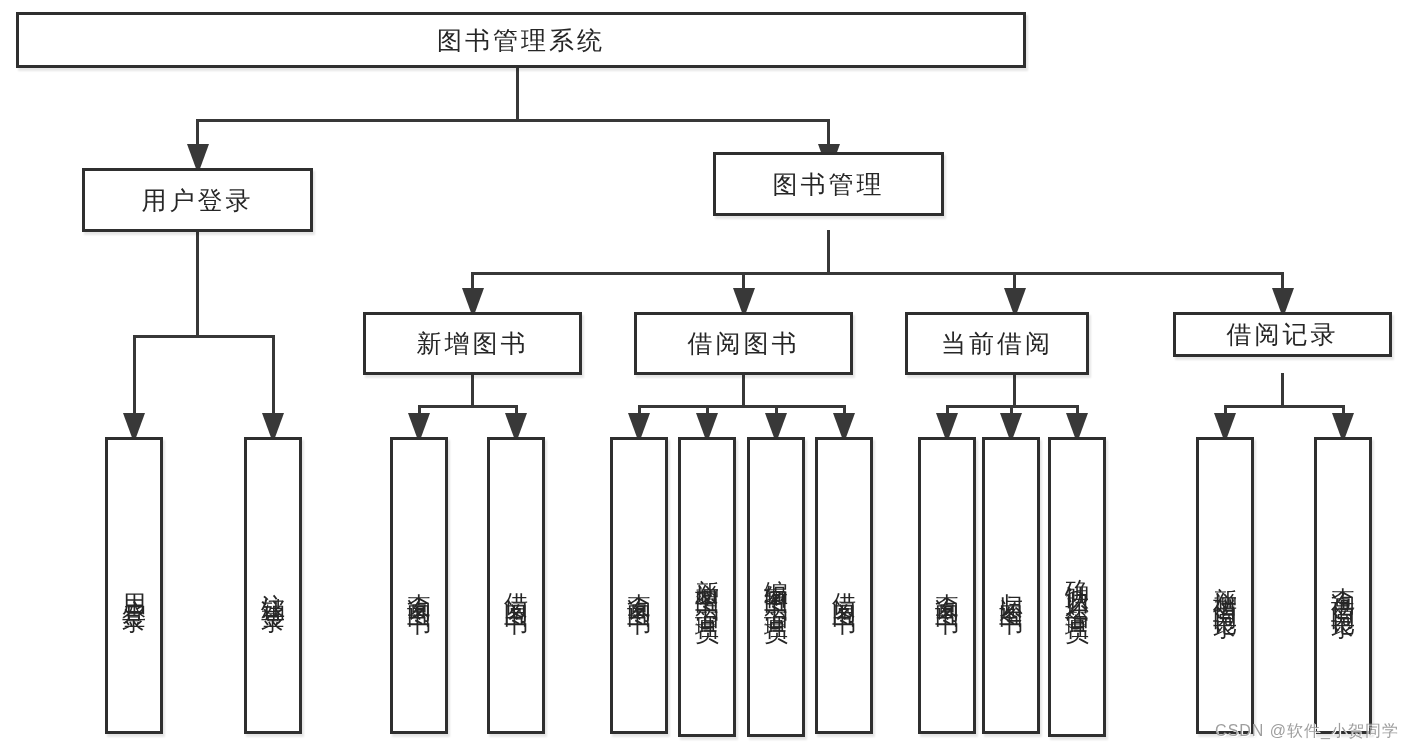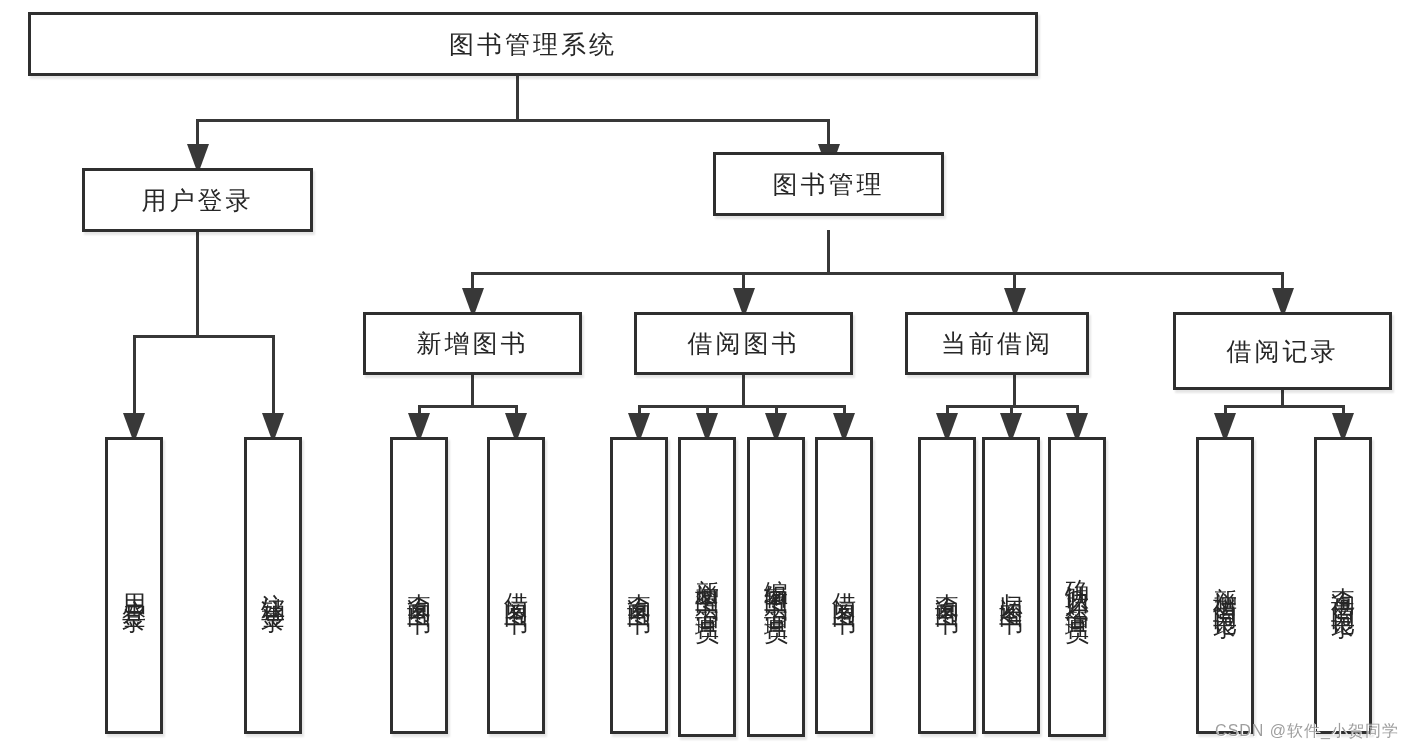--- a/index.html
+++ b/index.html
@@ -83,21 +83,21 @@
       <div class="line" style="left: 1075.5px; top: 405px; width: 3px; height: 8px;"></div>
       <div class="arrow" style="left: 1066px; top: 413px;"></div>
       <div class="line" style="left: 1281px; top: 373px; width: 3px; height: 34px;"></div>
       <div class="line" style="left: 1223.5px; top: 405px; width: 121px; height: 3px;"></div>
       <div class="line" style="left: 1223.5px; top: 405px; width: 3px; height: 8px;"></div>
       <div class="arrow" style="left: 1214px; top: 413px;"></div>
       <div class="line" style="left: 1341.5px; top: 405px; width: 3px; height: 8px;"></div>
       <div class="arrow" style="left: 1332px; top: 413px;"></div>
     </div>
   <div id="nodes">
-      <div class="node" style="left: 28px; top: 12px; width: 1010px; height: 64px;">
+      <div class="node" style="left: 16px; top: 12px; width: 1010px; height: 56px;">
         <span class="label">图书管理系统</span>
       </div>
       <div class="node" style="left: 82px; top: 168px; width: 231px; height: 64px;">
         <span class="label">用户登录</span>
       </div>
       <div class="node v" style="left: 105px; top: 437px; width: 58px; height: 297px;">
         <span class="label">用户登录</span>
       </div>
       <div class="node v" style="left: 244px; top: 437px; width: 58px; height: 297px;">
         <span class="label">注销登录</span>
@@ -134,21 +134,21 @@
       </div>
       <div class="node v" style="left: 918px; top: 437px; width: 58px; height: 297px;">
         <span class="label">查询图书</span>
       </div>
       <div class="node v" style="left: 982px; top: 437px; width: 58px; height: 297px;">
         <span class="label">归还图书</span>
       </div>
       <div class="node v" style="left: 1048px; top: 437px; width: 58px; height: 300px;">
         <span class="label">确认归还（管理员）</span>
       </div>
-      <div class="node" style="left: 1173px; top: 312px; width: 219px; height: 78px;">
+      <div class="node" style="left: 1173px; top: 312px; width: 219px; height: 45px;">
         <span class="label">借阅记录</span>
       </div>
       <div class="node v" style="left: 1196px; top: 437px; width: 58px; height: 297px;">
         <span class="label">新增借阅记录</span>
       </div>
       <div class="node v" style="left: 1314px; top: 437px; width: 58px; height: 297px;">
         <span class="label">查询借阅记录</span>
       </div>
     </div>
   <div class="watermark">CSDN @软件_小贺同学</div>

